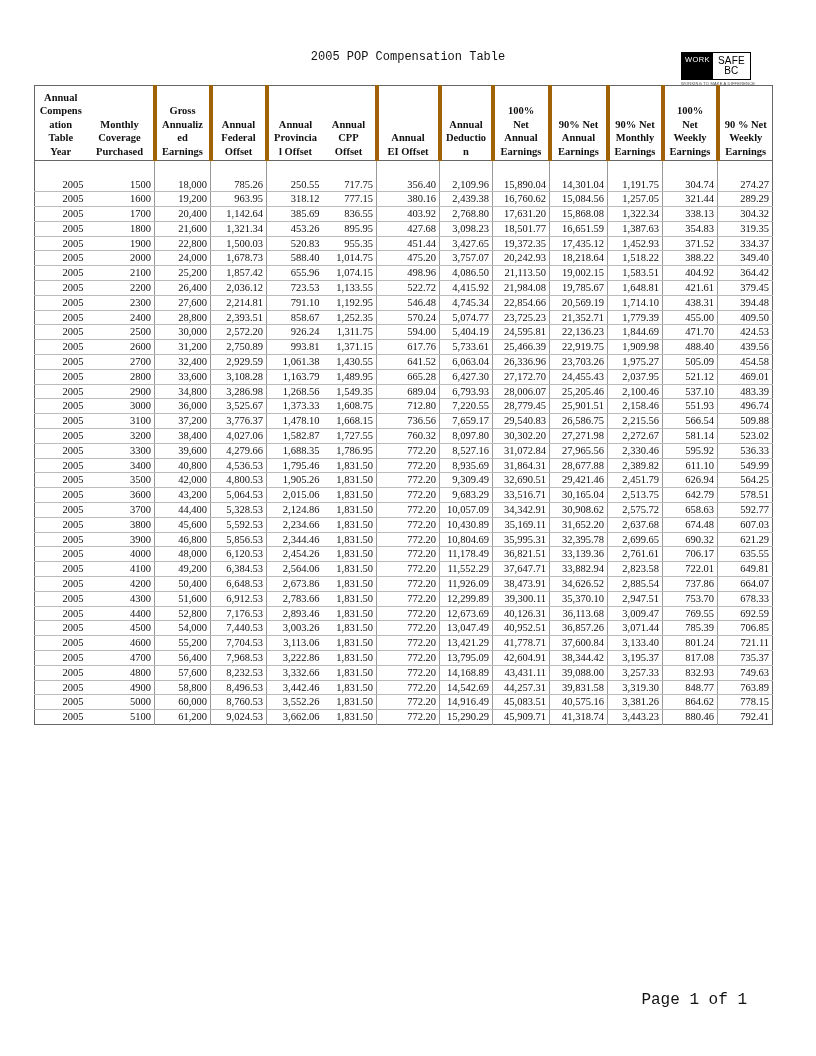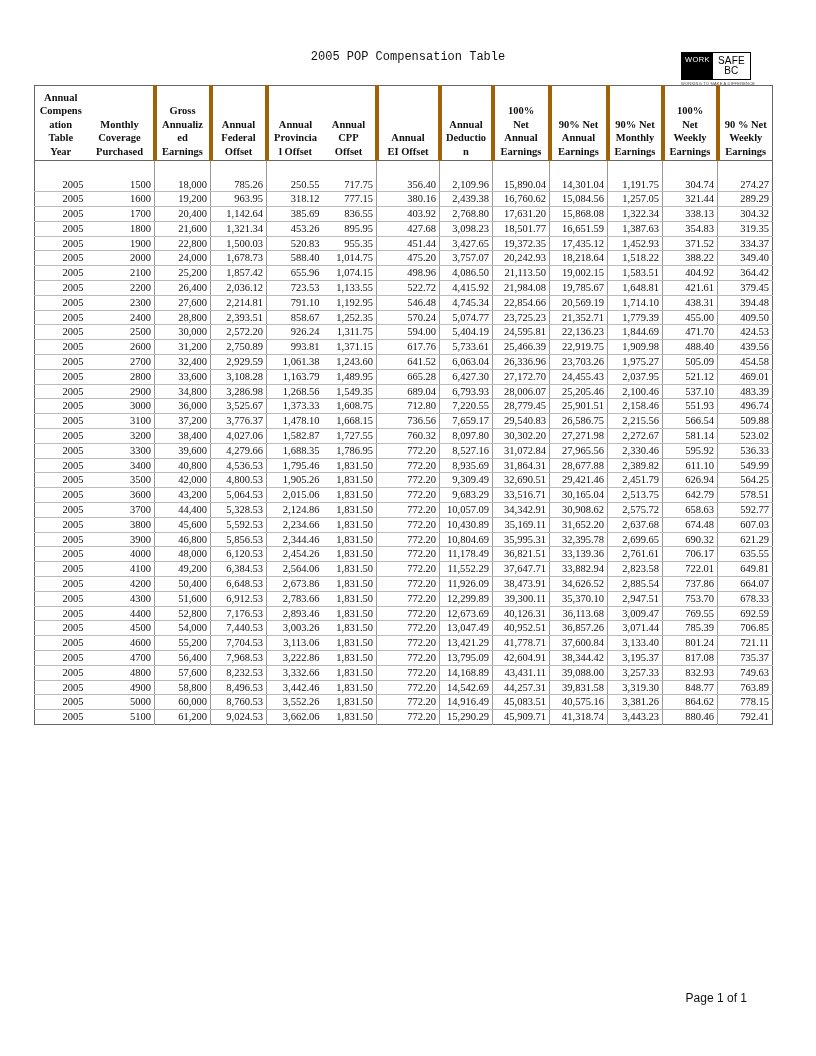--- a/index.html
+++ b/index.html
@@ -41,21 +41,21 @@
   tbody.data td {
     text-align:right; height:13.8px; line-height:13.8px;
     padding:0 3px 0 0; overflow:hidden; white-space:nowrap;
     border-right:1px solid #999; border-bottom:1px solid #bbb;
   }
   
   .bR-none { border-right:none !important; }
   tbody.data tr:last-child td { border-bottom:none; }
   .footer {
     position:absolute; top:991px; right:69px;
-    font-family:Liberation Sans, sans-serif; font-size:12px; color:#111;
+    font-family:Liberation Mono, monospace; font-size:16px; color:#111;
   }
 </style>
 </head>
 <body>
 
 <div class="page">
 
   <div class="doc-title">2005 POP Compensation Table</div>
 
   <div class="logo">
@@ -326,21 +326,21 @@
           <td>1,909.98</td>
           <td>488.40</td>
           <td class="bR-none">439.56</td>
         </tr>
         <tr>
           <td class="bR-none">2005</td>
           <td>2700</td>
           <td>32,400</td>
           <td>2,929.59</td>
           <td class="bR-none">1,061.38</td>
-          <td>1,243.60</td>
+          <td>1,430.55</td>
           <td>641.52</td>
           <td>6,063.04</td>
           <td>26,336.96</td>
           <td>23,703.26</td>
           <td>1,975.27</td>
           <td>505.09</td>
           <td class="bR-none">454.58</td>
         </tr>
         <tr>
           <td class="bR-none">2005</td>

